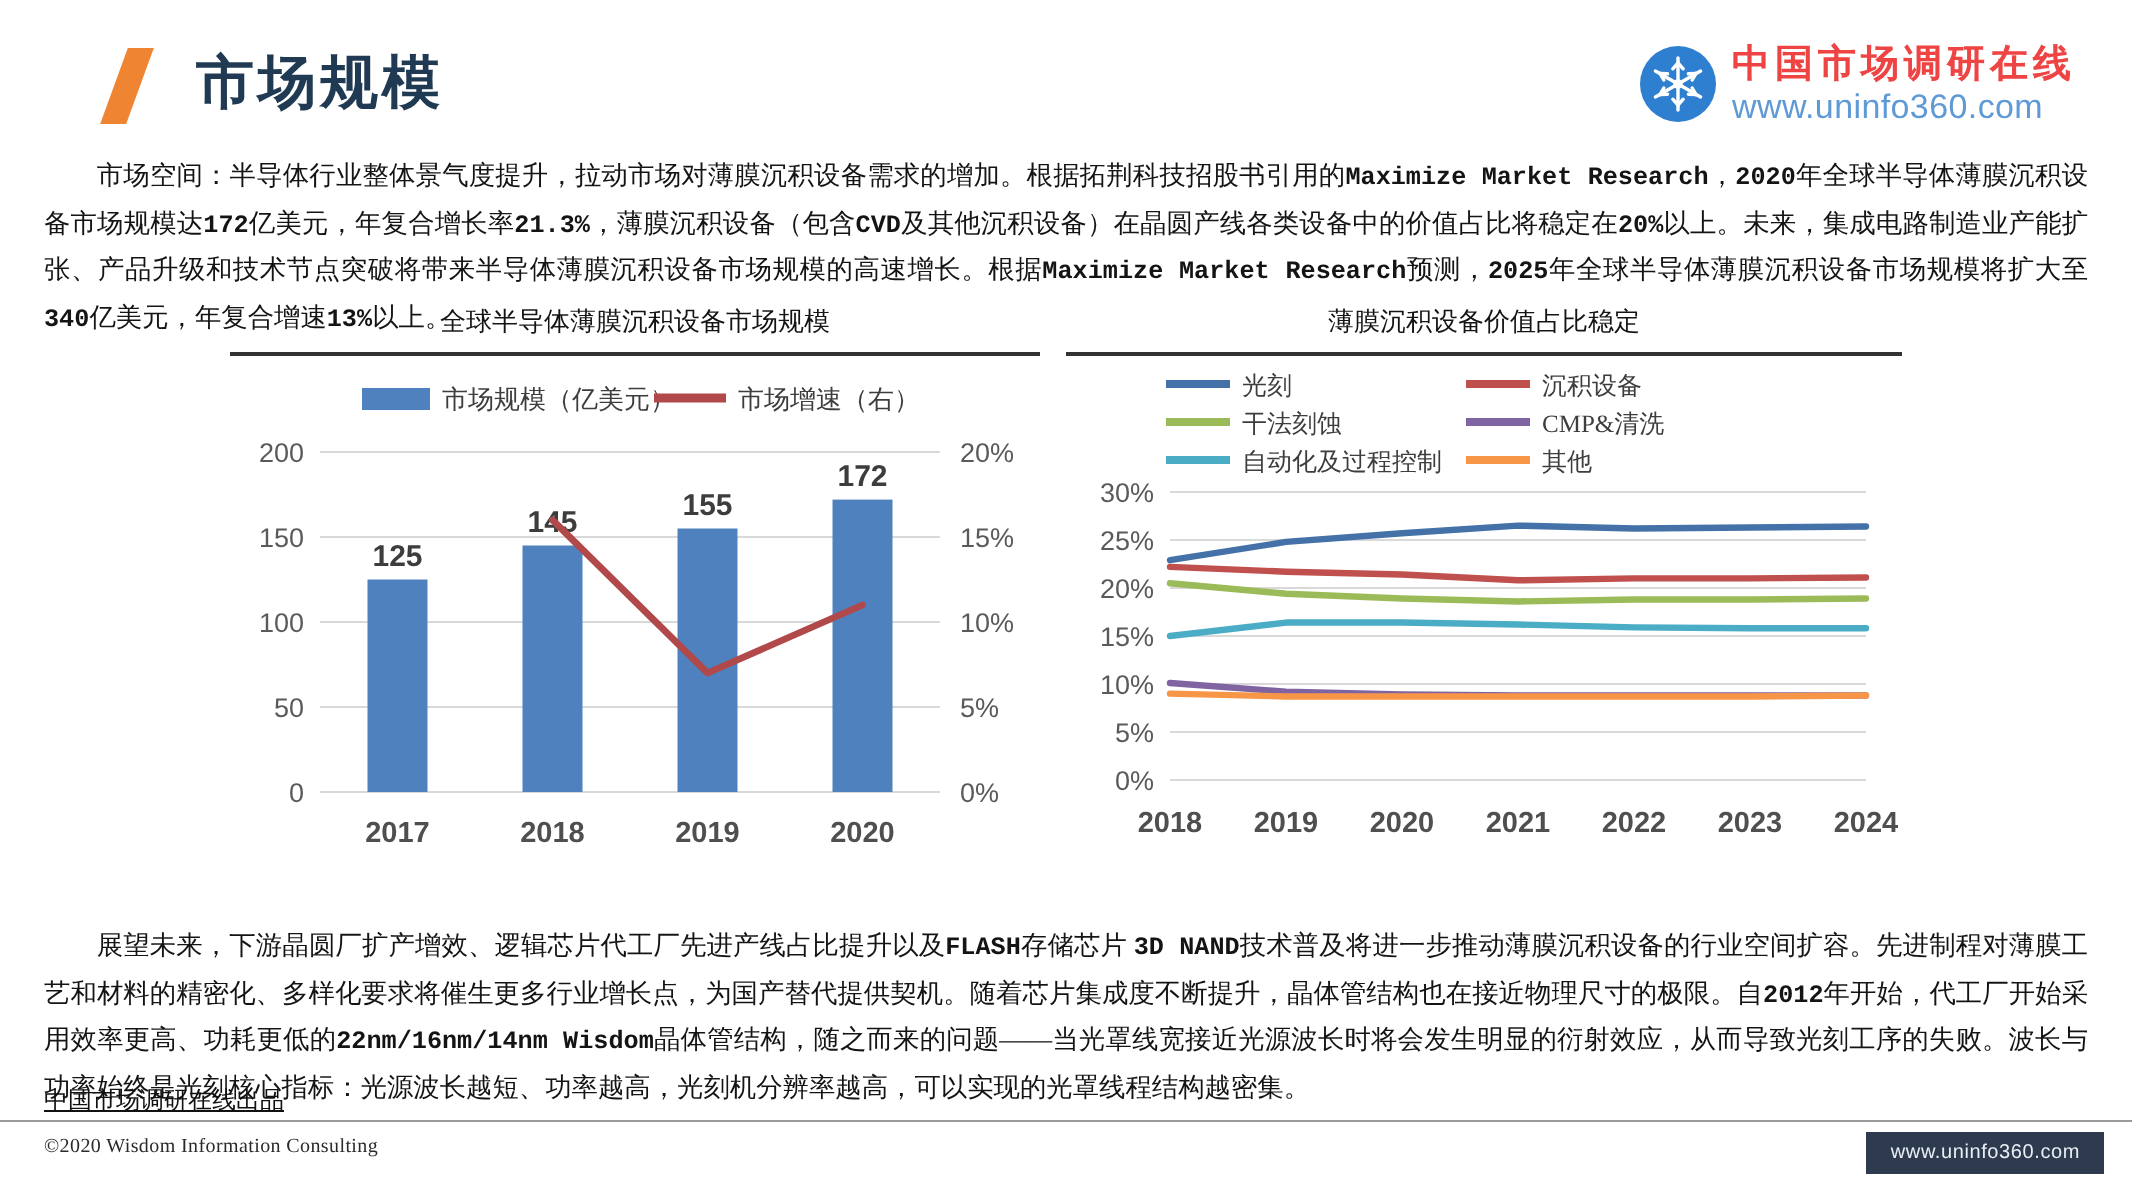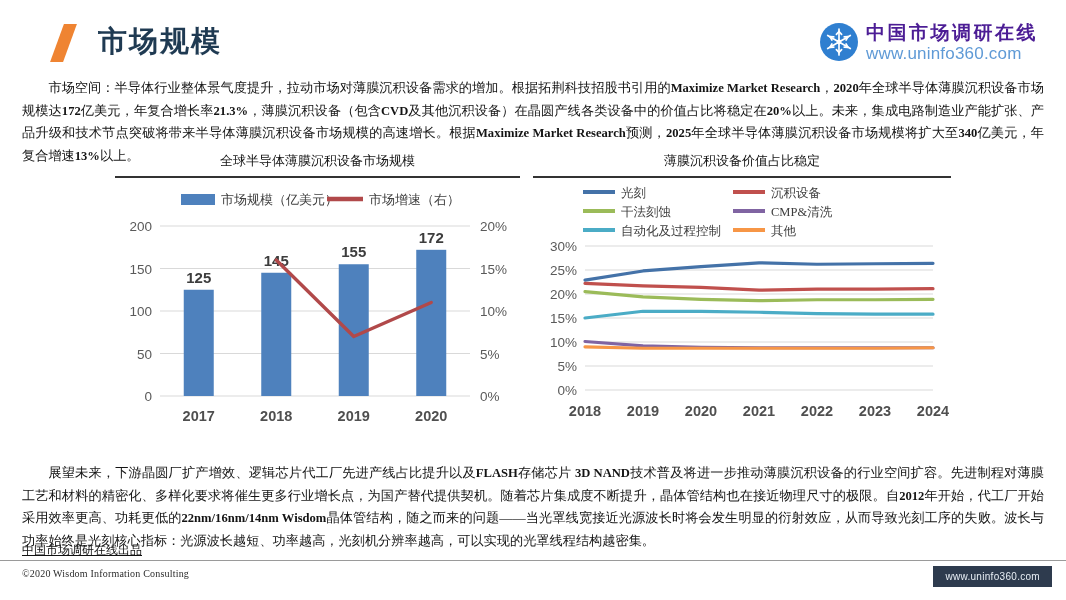--- a/index.html
+++ b/index.html
@@ -17,35 +17,35 @@
   .page-title{
     position:absolute;left:98px;top:22px;
     font-family:"Liberation Sans","DejaVu Sans",sans-serif;
     font-size:29px;font-weight:bold;color:#1f3a52;letter-spacing:2px;
   }
   .logo-wrap{position:absolute;right:28px;top:22px;display:flex;align-items:center;gap:7px;}
   .logo-mark{width:40px;height:40px;flex:0 0 40px;}
   .logo-text{display:flex;flex-direction:column;line-height:1;}
   .logo-cn{
     font-family:"Liberation Sans","DejaVu Sans",sans-serif;
-    font-size:19px;font-weight:bold;color:#4c1d95;letter-spacing:2.5px;
+    font-size:19px;font-weight:bold;color:#ef4444;letter-spacing:2.5px;
   }
   .logo-url{
     font-family:"Liberation Sans","DejaVu Sans",sans-serif;
     font-size:17px;color:#5f9ad6;letter-spacing:.2px;margin-top:3px;
   }
   
   .para{
     position:absolute;left:22px;width:1022px;
     font-size:13.2px;line-height:21.5px;text-align:justify;
     text-justify:inter-ideograph;color:#141414;
   }
   .para.p1{top:77px;text-indent:2em;}
   .para.p2{top:462px;text-indent:2em;}
-  .para b{font-family:Liberation Serif, serif;font-weight:bold;font-size:12.6px;margin-top:32px;}
+  .para b{font-family:Liberation Mono, monospace;font-weight:bold;font-size:12.6px;margin-top:32px;}
   .byline{
     position:absolute;left:22px;top:542px;
     font-family:"Liberation Sans","DejaVu Sans",sans-serif;
     font-size:12px;color:#111;text-decoration:underline;
   }
   
   .footer-rule{position:absolute;left:0;top:560px;width:1066px;height:1px;background:#9a9a9a;}
   .copyright{
     position:absolute;left:22px;top:568px;
     font-family:Liberation Serif, serif;

